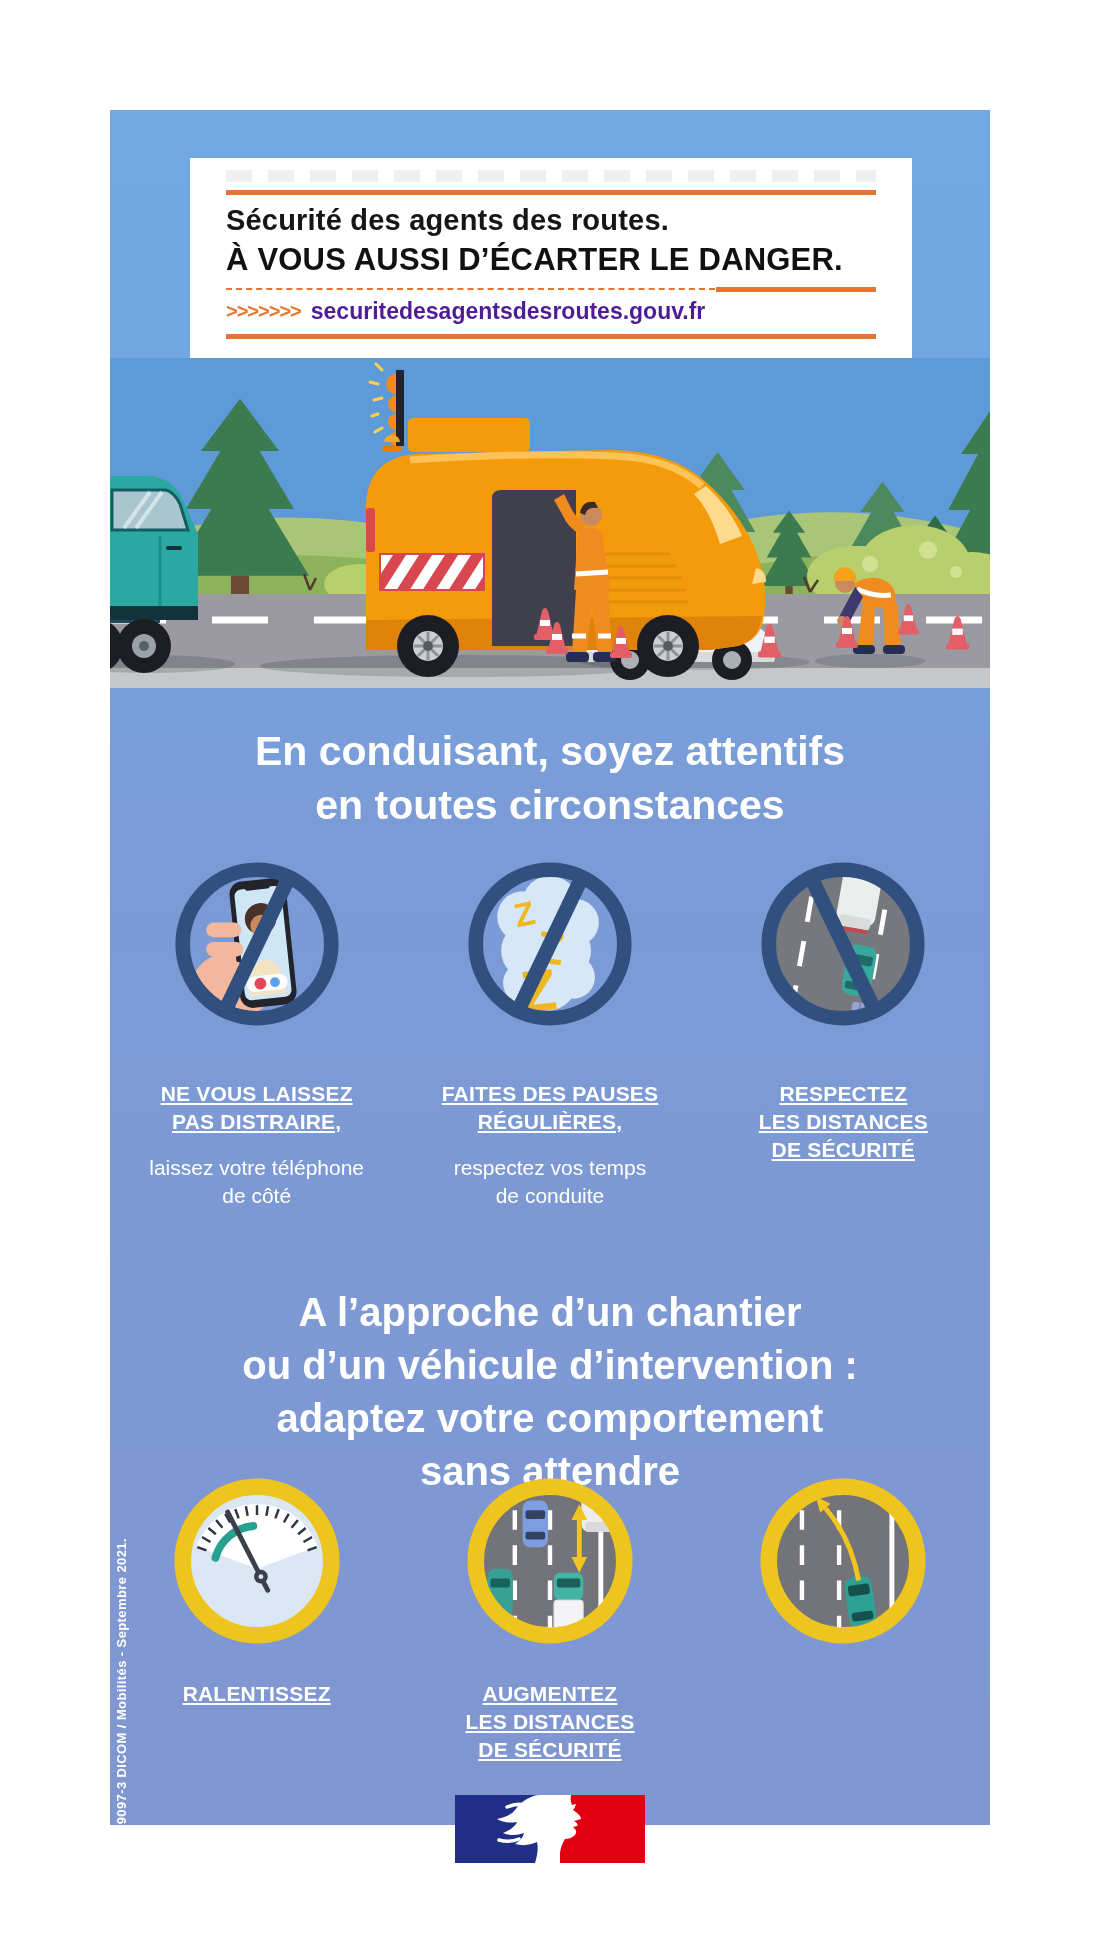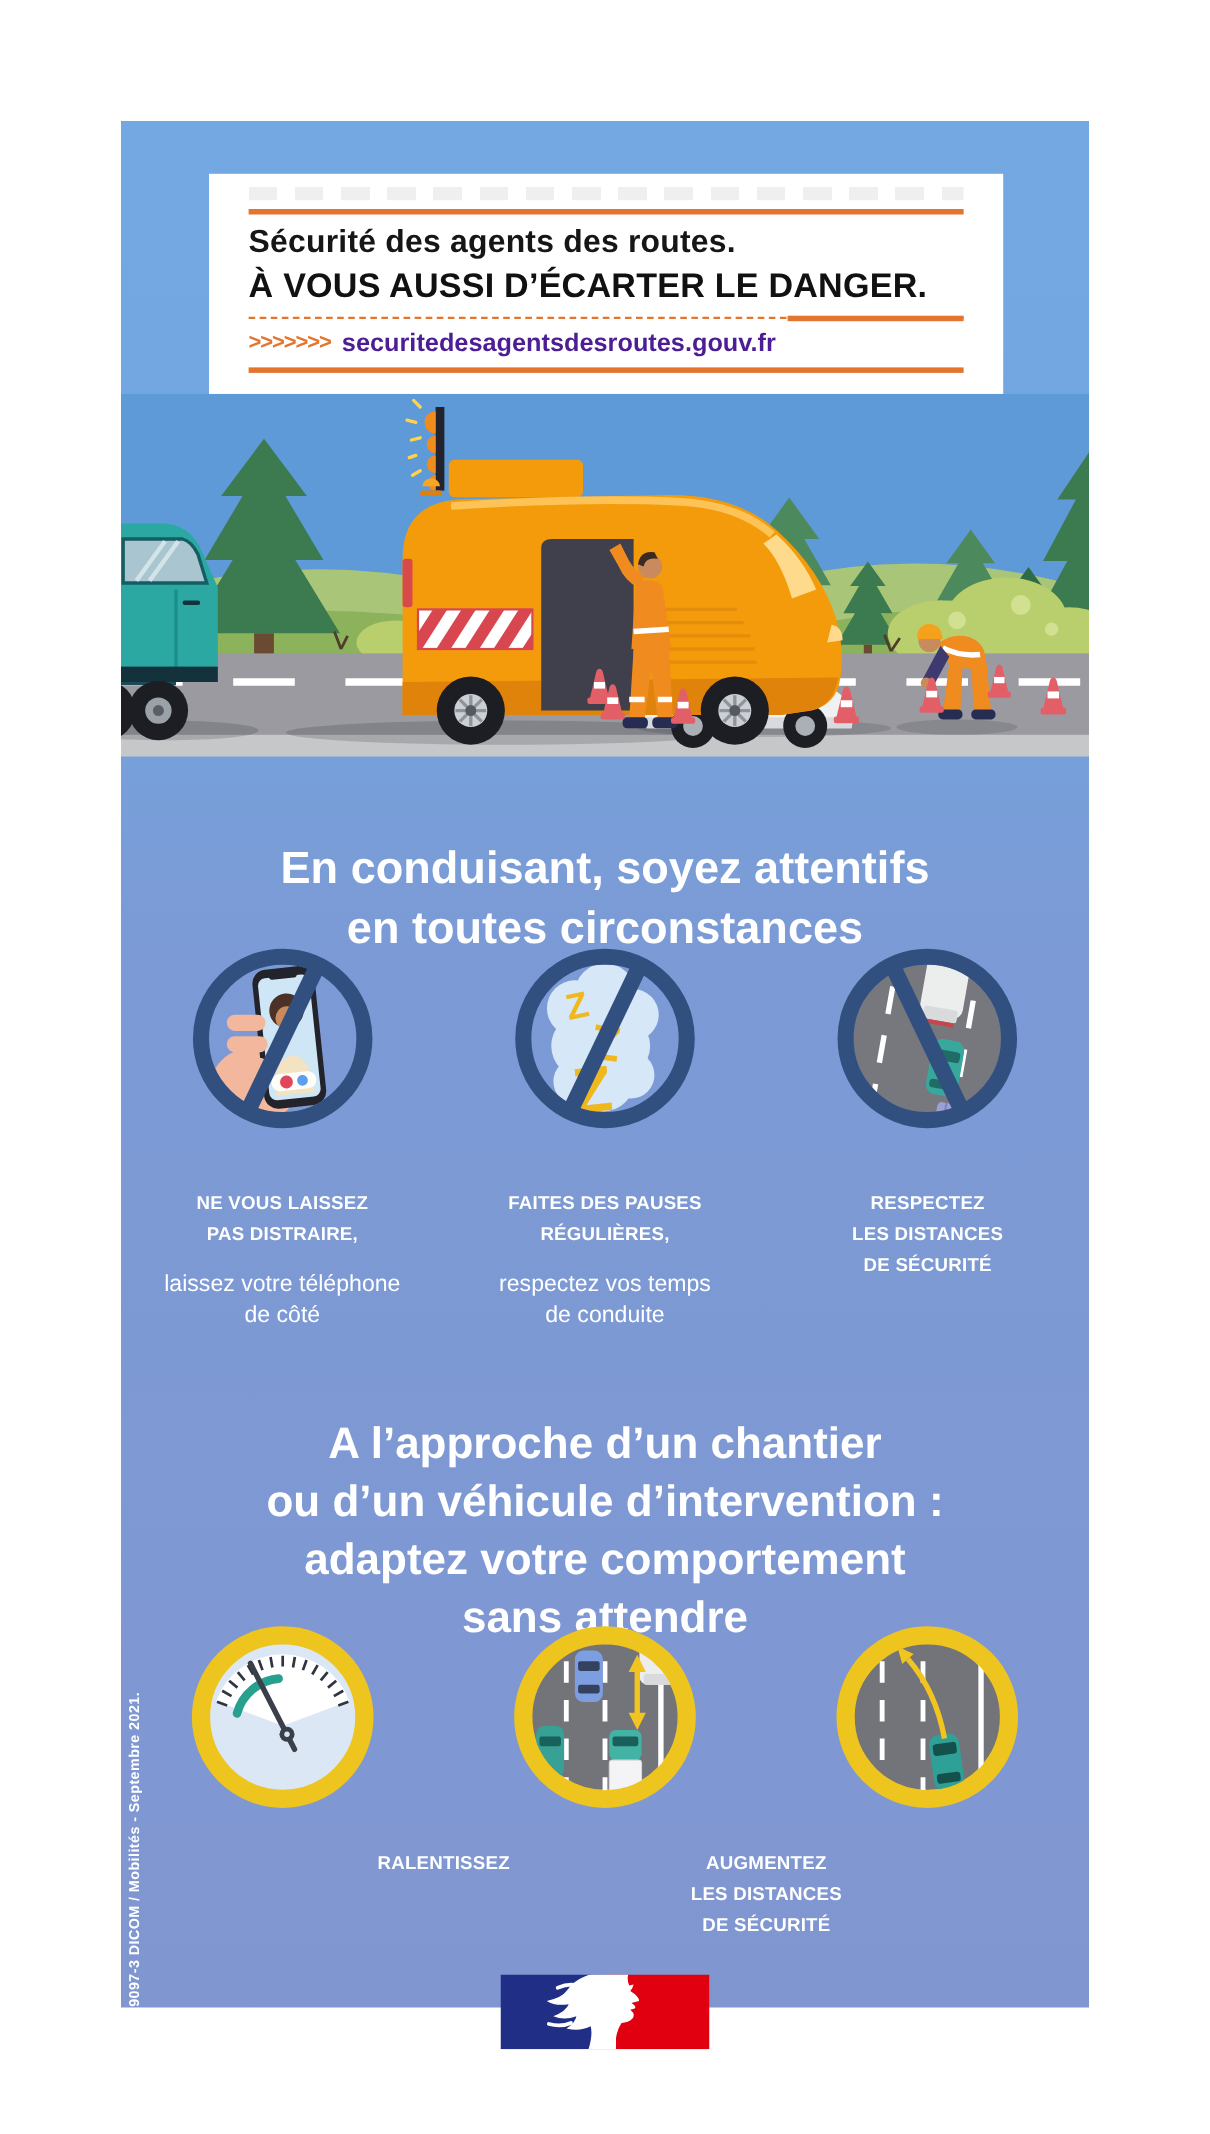--- a/index.html
+++ b/index.html
@@ -19,31 +19,31 @@
   .dashed-row .solid-end{position:absolute;right:0;top:-3px;width:160px;height:5px;background:#e4752e;}
   .url-row{display:flex;align-items:center;gap:10px;margin-top:8px;}
   .chev{font-size:20px;font-weight:800;color:#e4752e;letter-spacing:-1px;}
   .url{font-size:23px;font-weight:700;color:#4c1d95;}
   .rule.bottom{margin-top:9px;}
   
   .illustration{position:absolute;left:0;top:248px;width:880px;height:330px;display:block;}
   
   .h{position:absolute;left:0;width:880px;text-align:center;color:#ffffff;margin:0;
      white-space:pre-line;font-weight:800;}
-  .h1{top:652px;font-size:41px;line-height:54px;}
+  .h1{top:614px;font-size:41px;line-height:54px;}
   .h2{top:1140px;font-size:40px;line-height:53px;margin-top:36px;}
   
   .row{position:absolute;left:0;width:880px;display:flex;}
   .col{width:293.33px;display:flex;justify-content:center;}
   .icons1{top:748px;}
   .caps1{top:952px;}
   .icons2{top:1365px;}
-  .caps2{top:1552px;justify-content:center;}
+  .caps2{top:1552px;}
   .cap{text-align:center;color:#ffffff;white-space:pre-line;width:280px;}
-  .cap .b{font-size:17px;line-height:28px;font-weight:800;letter-spacing:.2px;}
+  .cap .b{font-size:21px;line-height:28px;font-weight:800;letter-spacing:.2px;text-decoration:underline;}
   .cap .r{font-size:21px;line-height:28px;font-weight:500;}
   .circle-icon{width:172px;height:172px;display:block;}
   
   .credit{position:absolute;left:4px;top:1342px;height:380px;color:#ffffff;
           font-size:13px;font-weight:700;letter-spacing:.4px;
           writing-mode:vertical-rl;transform:rotate(180deg);}
   .gov-logo{position:absolute;left:345px;top:1685px;width:190px;height:68px;display:block;}
 </style>
 </head>
 <body>

